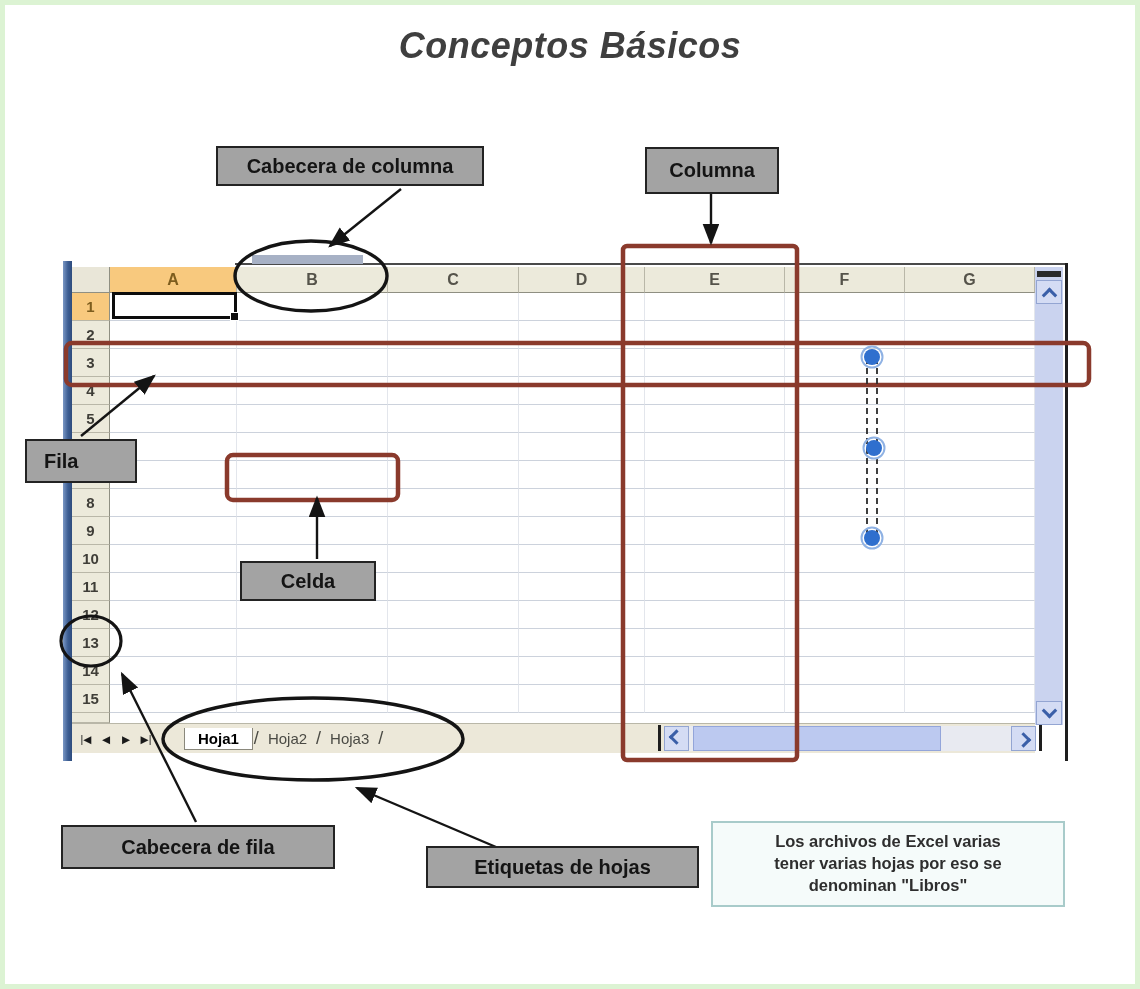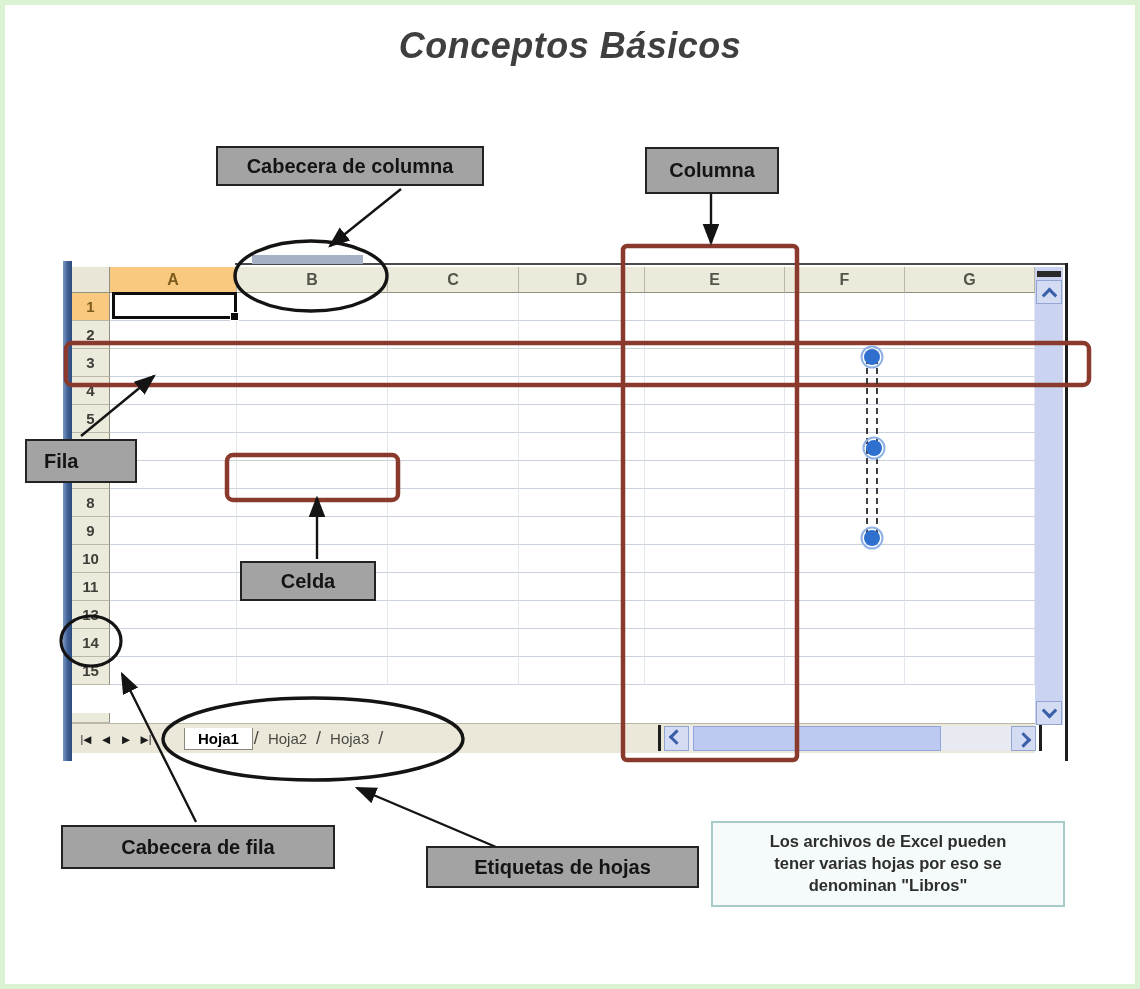--- a/index.html
+++ b/index.html
@@ -202,20 +202,30 @@
           <div class="cell" style="width: 127px;"></div>
           <div class="cell" style="width: 151px;"></div>
           <div class="cell" style="width: 131px;"></div>
           <div class="cell" style="width: 126px;"></div>
           <div class="cell" style="width: 140px;"></div>
           <div class="cell" style="width: 120px;"></div>
           <div class="cell" style="width: 130px;"></div>
         </div>
         <div class="grid-row">
           <div class="row-h">11</div>
+          <div class="cell" style="width: 127px;"></div>
+          <div class="cell" style="width: 151px;"></div>
+          <div class="cell" style="width: 131px;"></div>
+          <div class="cell" style="width: 126px;"></div>
+          <div class="cell" style="width: 140px;"></div>
+          <div class="cell" style="width: 120px;"></div>
+          <div class="cell" style="width: 130px;"></div>
+        </div>
+        <div class="grid-row">
+          <div class="row-h">12</div>
           <div class="cell" style="width: 127px;"></div>
           <div class="cell" style="width: 151px;"></div>
           <div class="cell" style="width: 131px;"></div>
           <div class="cell" style="width: 126px;"></div>
           <div class="cell" style="width: 140px;"></div>
           <div class="cell" style="width: 120px;"></div>
           <div class="cell" style="width: 130px;"></div>
         </div>
         <div class="grid-row">
           <div class="row-h">13</div>
@@ -333,18 +343,18 @@
   </svg>
 
   <div class="callout" id="cab-col">Cabecera de columna</div>
   <div class="callout" id="col-box">Columna</div>
   <div class="callout" id="fila-box">Fila</div>
   <div class="callout" id="celda-box">Celda</div>
   <div class="callout" id="etiq-box">Etiquetas de hojas</div>
   <div class="callout" id="cab-fila">Cabecera de fila</div>
 
   <div class="note">
-    <div>Los archivos de Excel pueden</div>
+    <div>Los archivos de Excel varias</div>
     <div>tener varias hojas por eso se</div>
     <div>denominan "Libros"</div>
   </div>
 
 </div>
 
 </body></html>

